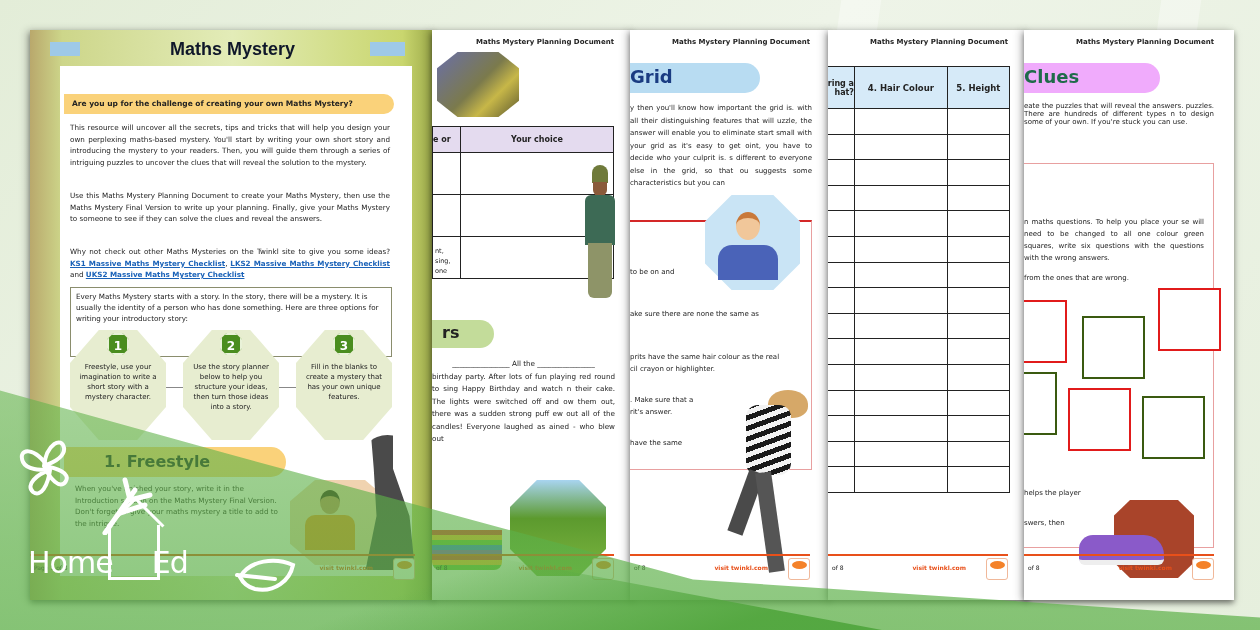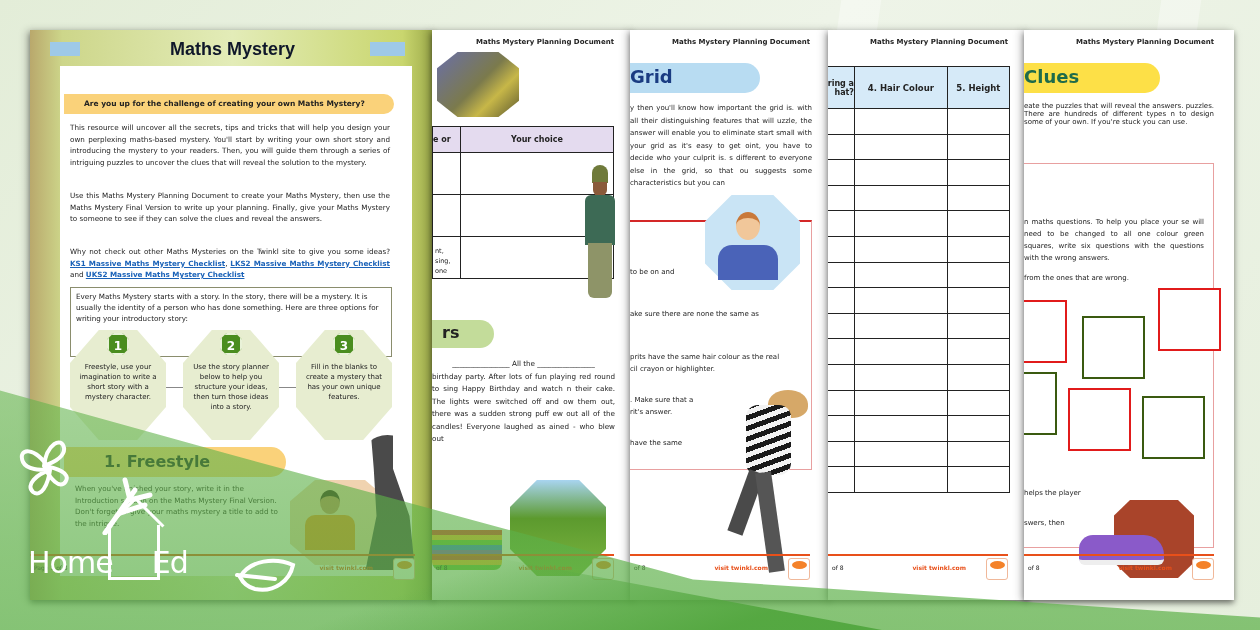--- a/index.html
+++ b/index.html
@@ -52,21 +52,21 @@
     #page1 .title {
       position: absolute; left: 0; width: 405px; top: 8px; text-align: center;
       color: #0f172a; font-size: 18px; font-weight: bold; line-height: 22px;
       font-family: "Liberation Sans", sans-serif;
     }
     .sky-l { position: absolute; left: 20px; top: 12px; width: 30px; height: 14px; background: #9ec9e8; }
     .sky-r { position: absolute; left: 340px; top: 12px; width: 35px; height: 14px; background: #9ec9e8; }
     #page1 .banner {
       position: absolute; left: 34px; top: 64px; width: 330px; height: 20px;
       background: #fad27a; border-radius: 0 12px 12px 0; font-size: 7.5px; font-weight: bold;
-      padding: 5px 20px; color: #222;
+      padding: 5px 8px; color: #222;
     }
     #page1 .para { position: absolute; left: 40px; width: 320px; font-size: 7.2px; line-height: 11.5px; text-align: justify; }
     #page1 .link { color: #1a62b8; text-decoration: underline; font-weight: bold; }
     #page1 .story-box {
       position: absolute; left: 40px; top: 257px; width: 322px; height: 70px;
       border: 1.5px solid #8a8d6d; padding: 3px 5px; font-size: 7.2px; line-height: 11px;
     }
     .option {
       position: absolute; top: 300px; width: 96px; height: 110px;
       background: #e7edd0;
@@ -158,21 +158,21 @@
     
     #page4 { left: 828px; width: 200px; z-index: 4; }
     .table4 { position: absolute; left: -10px; top: 36px; width: 192px; border-collapse: collapse; }
     .table4 th { background: #d6eaf8; height: 42px; border: 1.3px solid #222; font-size: 8.5px; font-weight: bold; }
     .table4 td { height: 25.6px; border: 1.3px solid #222; }
     .table4 th:first-child { width: 36px; text-align: right; font-size: 8px; }
 
     
     #page5 { left: 1024px; width: 210px; z-index: 5; }
     .pill-teal {
-      position: absolute; left: -10px; top: 33px; width: 146px; height: 30px; background: #fde047;
+      position: absolute; left: -10px; top: 33px; width: 146px; height: 30px; background: #f0abfc;
       border-radius: 0 15px 15px 0; font-size: 18px; font-weight: bold; padding: 3px 0 0 10px; color: #1f6b4a;
     }
     #page5 .intro { position: absolute; left: 0; top: 72px; width: 190px; font-size: 7px; line-height: 8px; text-align: justify; }
     .red-frame5 { position: absolute; left: -10px; top: 133px; width: 200px; height: 385px; border: 1.2px solid #e8a0a0; }
     #page5 .instructions { position: absolute; left: 0; top: 186px; width: 180px; font-size: 7px; line-height: 12px; text-align: justify; }
     .sq { position: absolute; width: 63px; height: 63px; border: 2px solid; background: #fff; }
     .sq.red { border-color: #e11b1b; }
     .sq.green { border-color: #3a5a10; }
     #page5 .bottom-text { position: absolute; left: 0; font-size: 7px; line-height: 12px; }
     .shoe-img {

